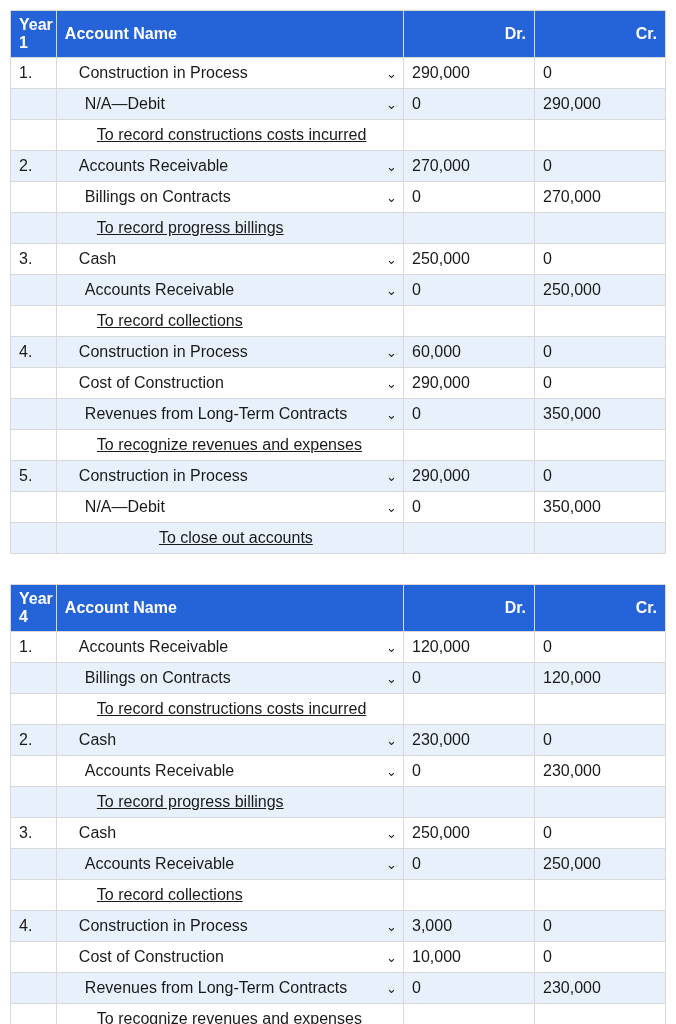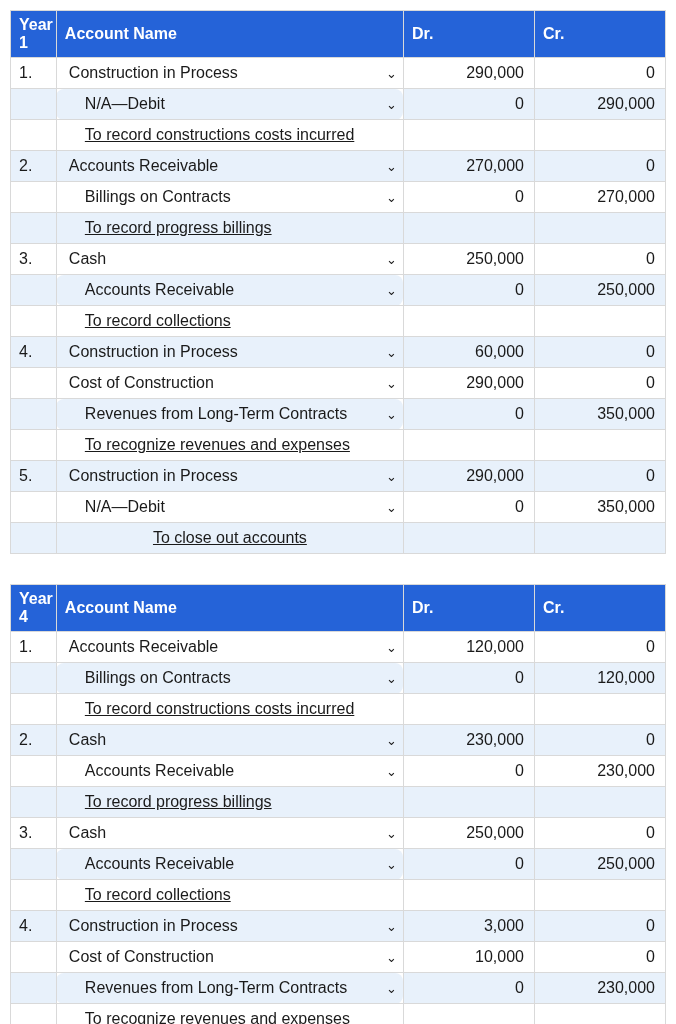--- a/index.html
+++ b/index.html
@@ -25,28 +25,28 @@
     vertical-align: middle;
   }
   thead th {
     background: #2563d8;
     color: #fff;
     font-weight: 600;
     border-color: #d9d9d9;
   }
   .col-num  { width: 7%; text-align: left; margin-left: 48px; }
   .col-name { width: 53%; text-align: left; }
-  .col-dr   { width: 20%; text-align: left; }
-  .col-cr   { width: 20%; text-align: left; }
-  .num-cell { text-align: right; padding-right: 10px; }
+  .col-dr   { width: 20%; text-align: right; }
+  .col-cr   { width: 20%; text-align: right; }
+  .num-cell { text-align: left; padding-right: 10px; }
   .year-col { text-align: left; padding-left: 8px; }
   .acct-cell { position: relative; padding-right: 28px; }
-  .ind-0 { padding-left: 12px; }
-  .ind-1 { padding-left: 28px; border-radius: 8px; }
-  .ind-2 { padding-left: 28px; text-decoration: underline; }
+  .ind-0 { padding-left: 22px; }
+  .ind-1 { padding-left: 28px; }
+  .ind-2 { padding-left: 40px; text-decoration: underline; }
   .alt0 td { background: #fff; }
   .alt1 td { background: #e8f1fb; }
   .chev {
     position: absolute;
     right: 6px;
     top: 50%;
     transform: translateY(-50%);
     font-size: 13px;
     color: #1a1a1a;
   }

